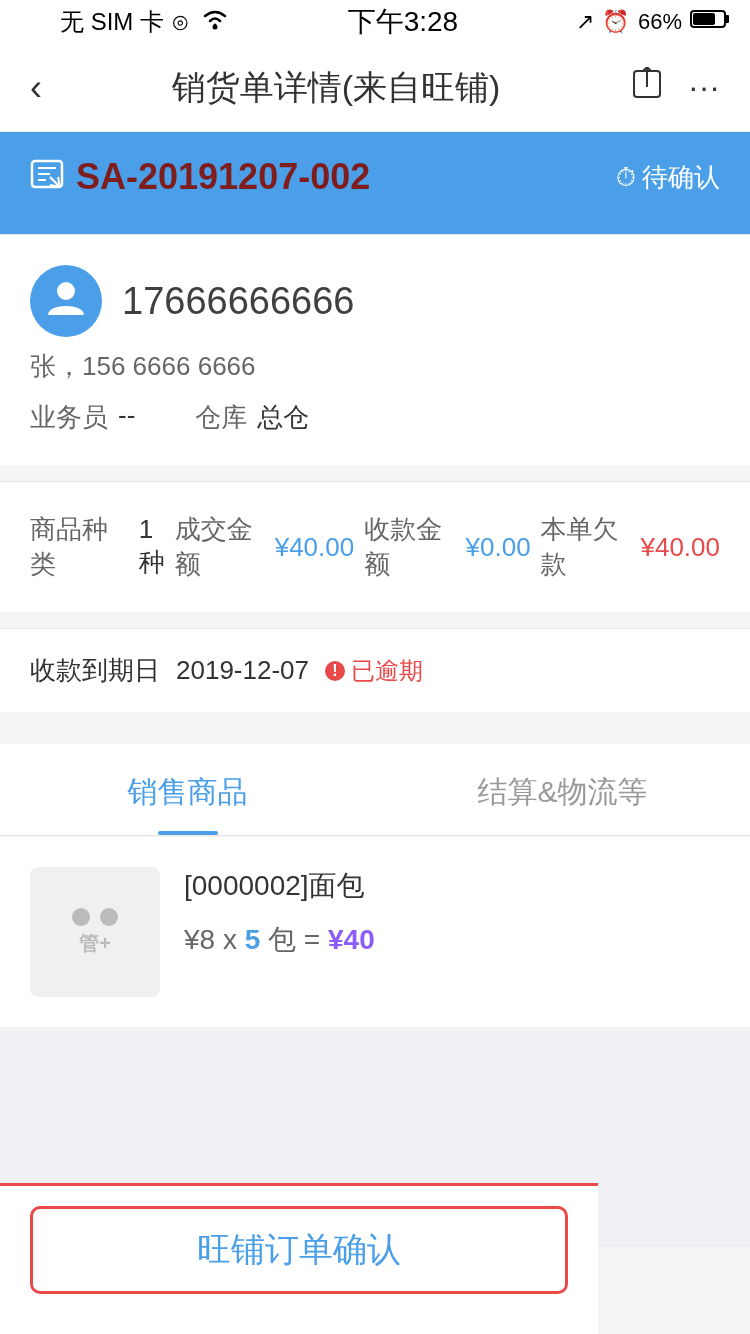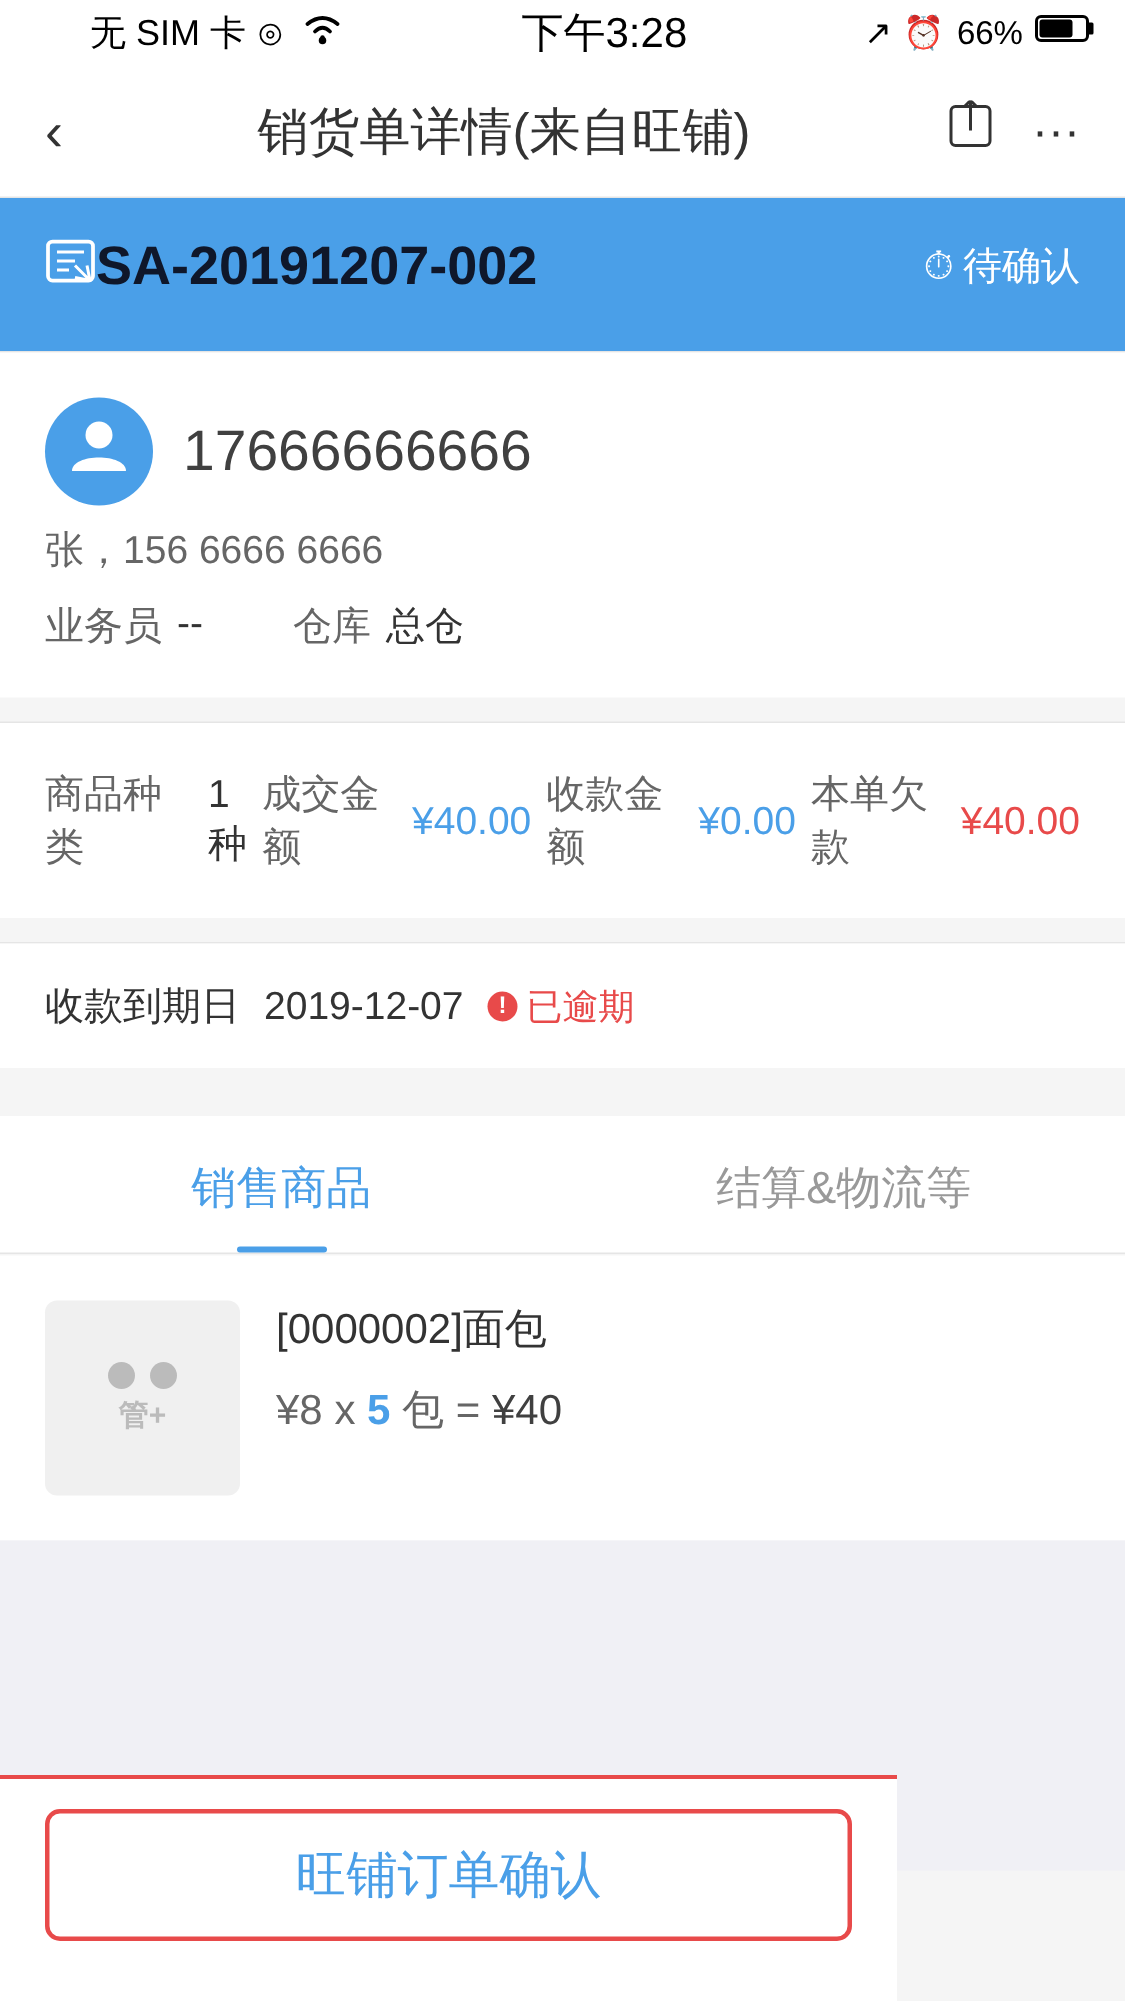--- a/index.html
+++ b/index.html
@@ -61,24 +61,24 @@
     }
     .header-top {
       display: flex;
       align-items: center;
       justify-content: space-between;
       margin-bottom: 12px;
     }
     .order-id {
       display: flex;
       align-items: flex-start;
-      gap: 0;
+      gap: 12px;
       font-size: 36px;
       font-weight: bold;
-      color: #0f172a;
+      color: #7f1d1d;
     }
     .order-status {
       display: flex;
       align-items: center;
       gap: 6px;
       color: #fff;
       font-size: 26px;
     }
     .order-date {
       font-size: 26px;
@@ -257,21 +257,21 @@
     .product-name {
       font-size: 28px;
       color: #333;
       margin-bottom: 16px;
     }
     .product-price {
       font-size: 28px;
       color: #666;
     }
     .price-highlight { color: #4a9fe8; font-weight: bold; }
-    .price-total { color: #404040; font-weight: normal; }
+    .price-total { color: #8b5cf6; font-weight: bold; }
 
     
     .content-area {
       background: #f0f0f5;
       min-height: 200px;
     }
 
     
     .bottom-bar {
       position: fixed;

